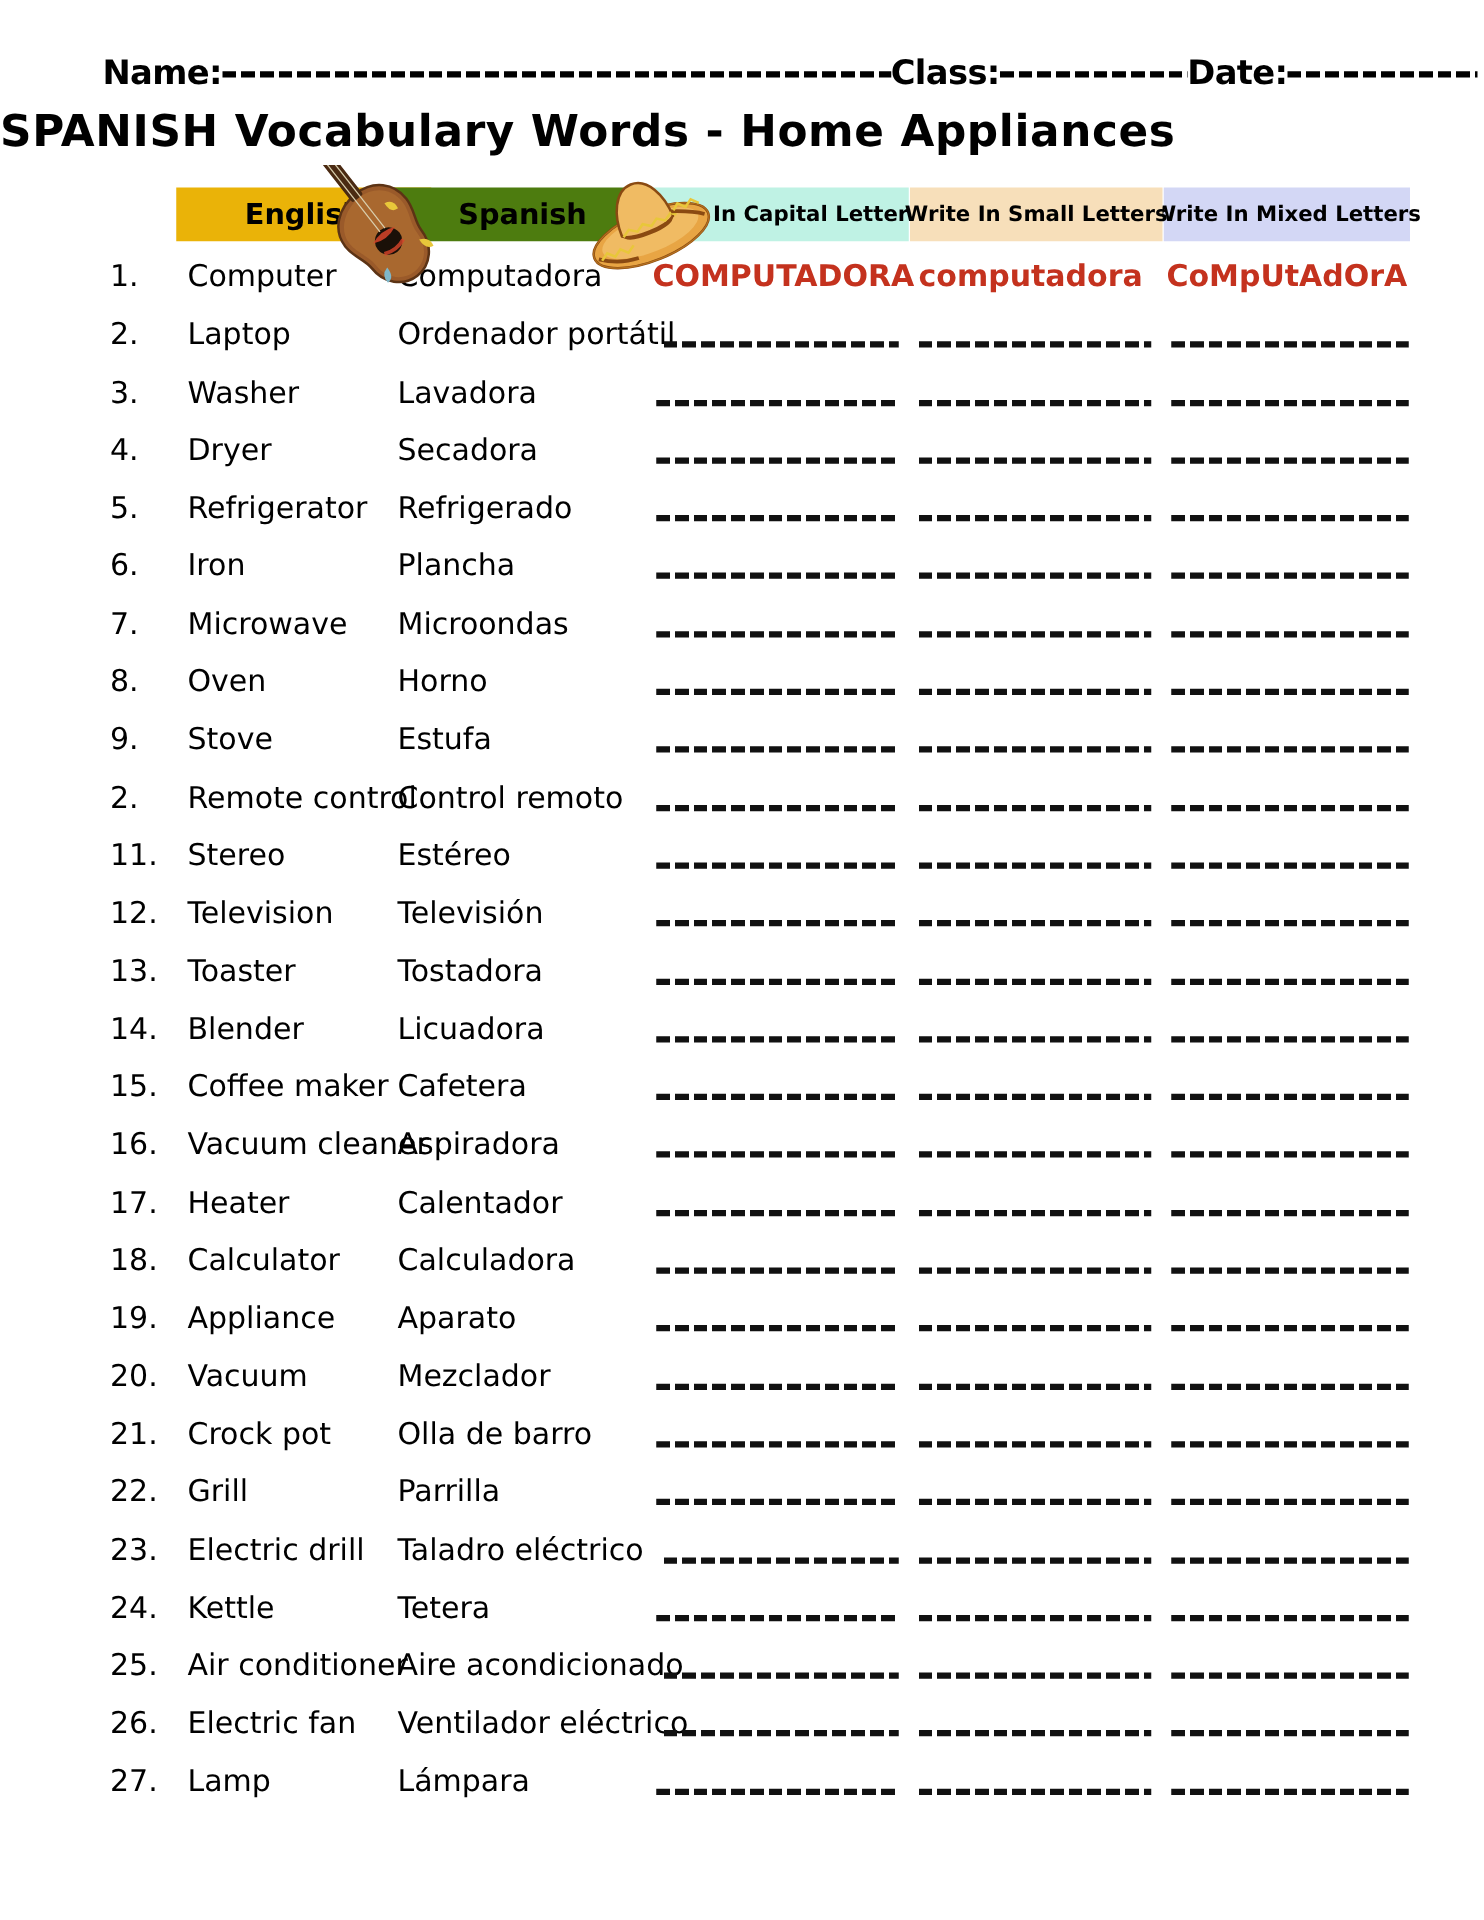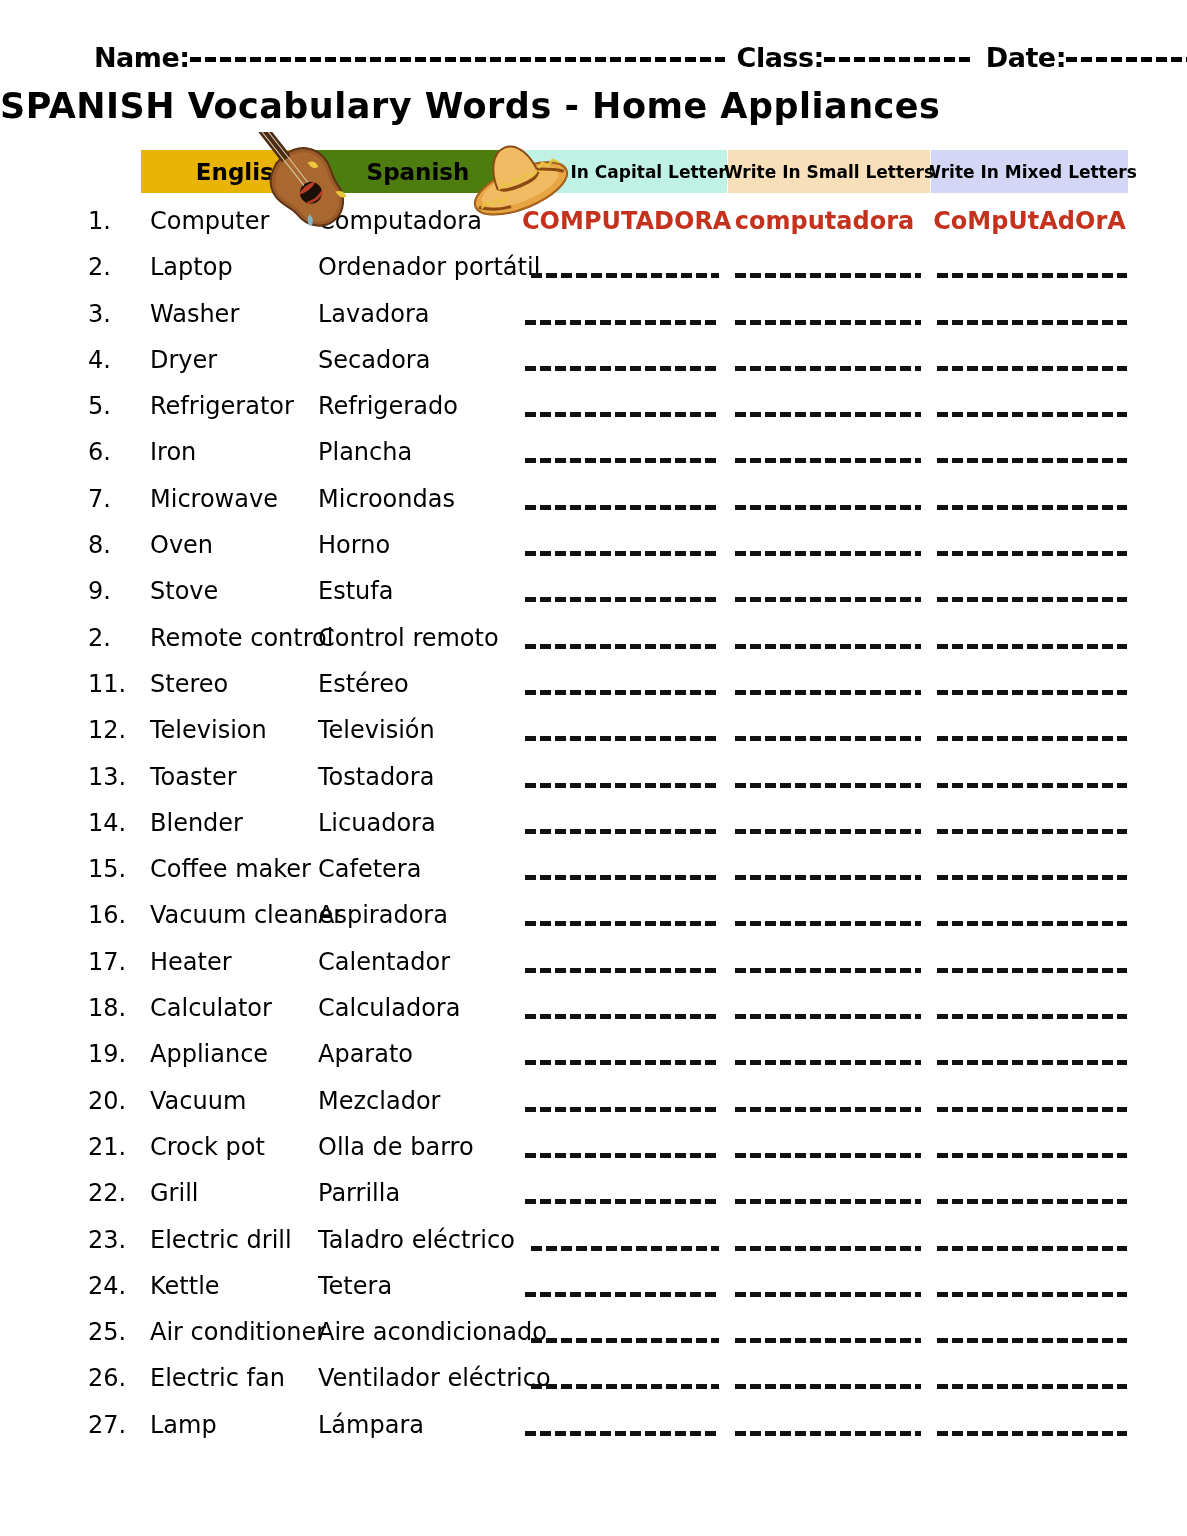--- a/index.html
+++ b/index.html
@@ -24,21 +24,21 @@
     height: 36px;
     display: flex;
     align-items: baseline;
     font-family: "DejaVu Sans", sans-serif;
     font-size: 27px;
     font-weight: bold;
     color: #000;
     letter-spacing: -0.5px;
     white-space: nowrap;
   }
-  .meta-label { flex: 0 0 auto; margin-left: 12px; }
+  .meta-label { flex: 0 0 auto; }
   .meta-rule {
     flex: 0 0 auto;
     position: relative;
     height: 27px;
     display: inline-block;
   }
   .meta-rule::after {
     content: "";
     position: absolute;
     left: 0;

